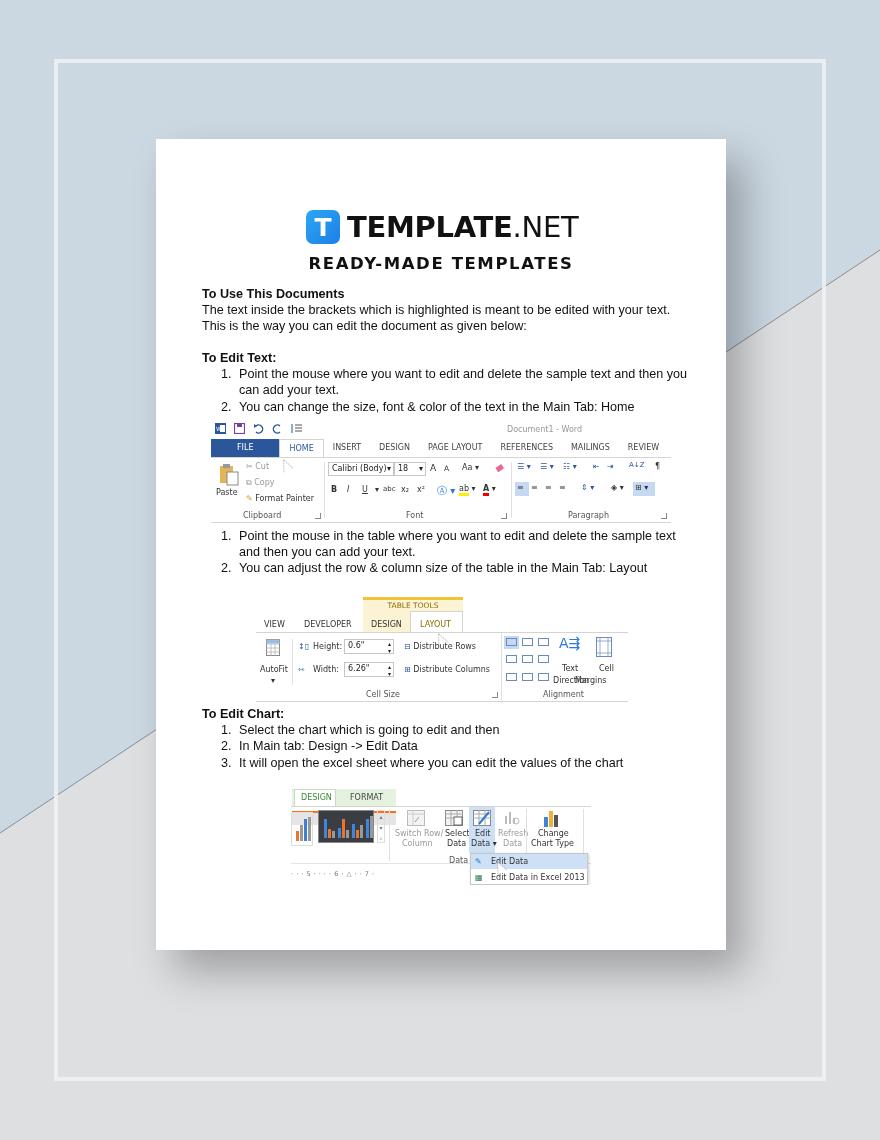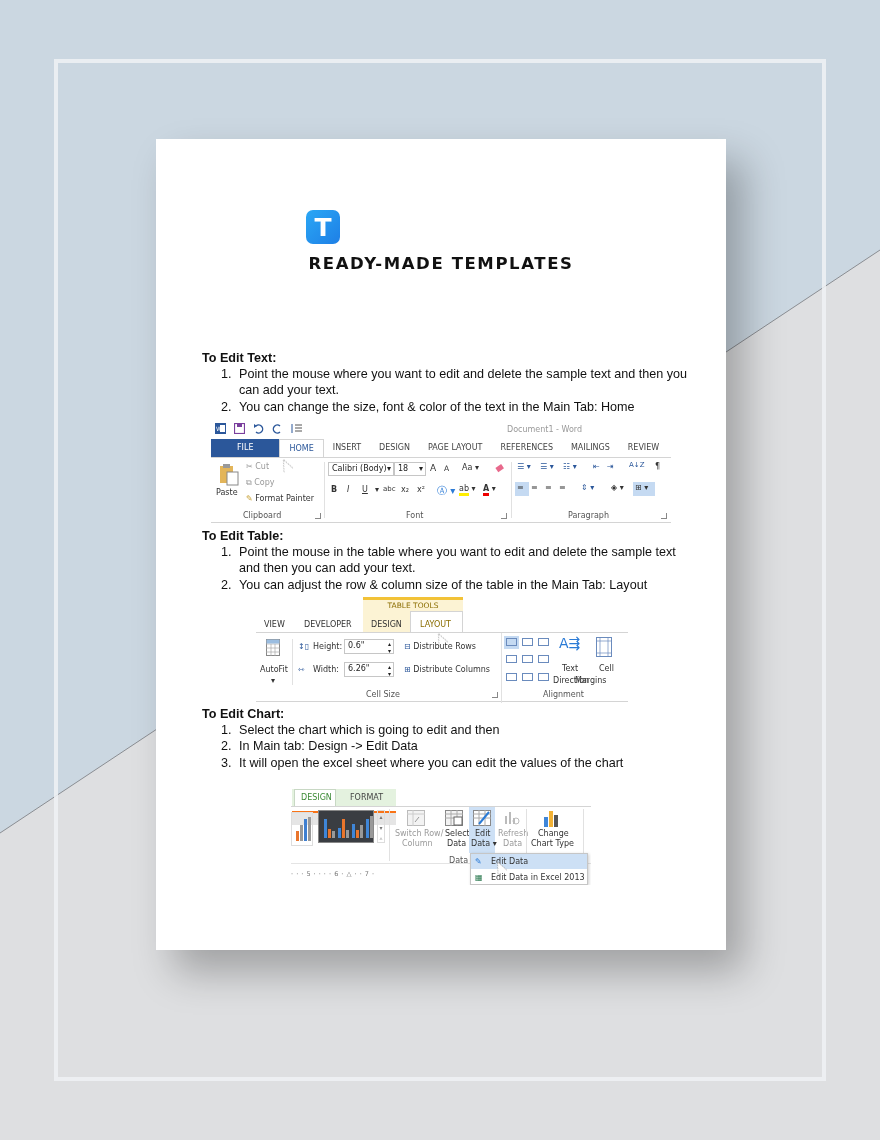--- a/index.html
+++ b/index.html
@@ -104,23 +104,29 @@
 <div class="bg-top"></div>
 <svg class="bg-line" width="880" height="1140">
   <line x1="0" y1="833" x2="880" y2="250" stroke="#8a8d92" stroke-width="1"></line>
 </svg>
 <div class="frame"></div>
 
 <div class="paper">
 
   <div class="logo-row">
     <div class="logo-mark">T</div>
+    <div class="logo-text"><b>TEMPLATE</b><span>.NET</span></div>
   </div>
   <div class="tagline">READY-MADE TEMPLATES</div>
 
+  <div class="body-text" style="top:147px;">
+    <div class="heading">To Use This Documents</div>
+    <div>The text inside the brackets which is highlighted is meant to be edited with your text.</div>
+    <div>This is the way you can edit the document as given below:</div>
+  </div>
 
   <div class="body-text" style="top:211px;">
     <div class="heading">To Edit Text:</div>
     <ol class="steps">
       <li>
           <span class="num">1.</span>
           <div>Point the mouse where you want to edit and delete the sample text and then you</div>
           <div>can add your text.</div>
         </li>
       <li>
@@ -218,21 +224,20 @@
       <div class="btn-txt" style="left:370px; top:25px; color:#2b579a;">⇕ ▾</div>
       <div class="btn-txt" style="left:400px; top:25px;">◈ ▾</div>
       <div class="sel-bg" style="left:422px; top:24px; width:22px; height:14px;"></div>
       <div class="btn-txt" style="left:424px; top:25px;">⊞ ▾</div>
       <div class="group-label" style="left:357px;">Paragraph</div>
       <div class="launcher" style="left:450px;"></div>
     </div>
   </div>
 
   <div class="body-text" style="top:389px;">
-    <div class="heading">To Edit Table:</div>
     <ol class="steps">
       <li>
           <span class="num">1.</span>
           <div>Point the mouse in the table where you want to edit and delete the sample text</div>
           <div>and then you can add your text.</div>
         </li>
       <li>
           <span class="num">2.</span>
           <div>You can adjust the row &amp; column size of the table in the Main Tab: Layout</div>
         </li>

